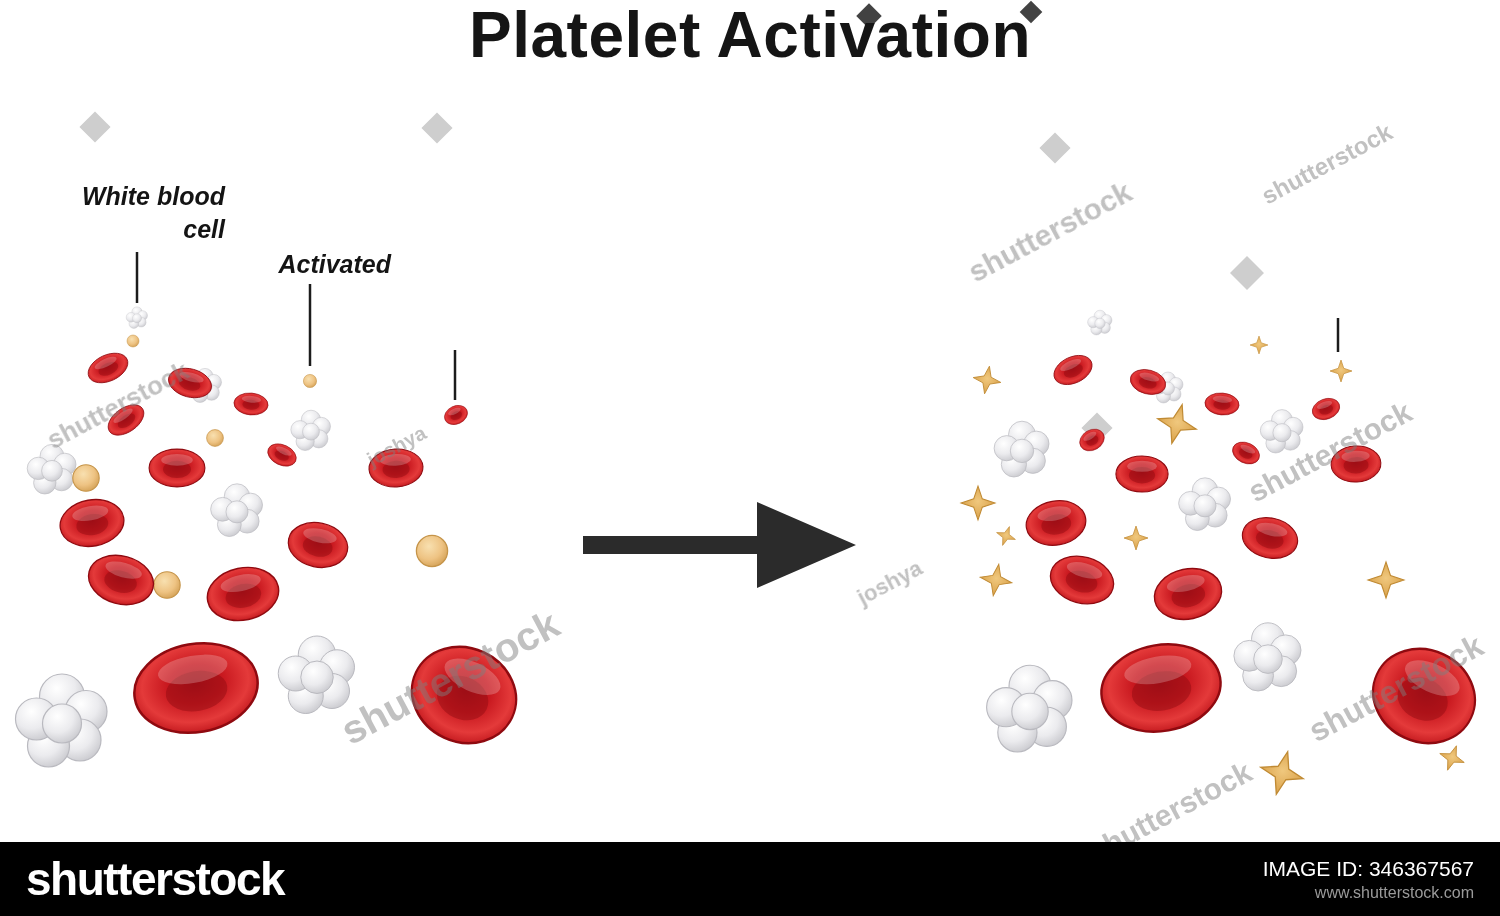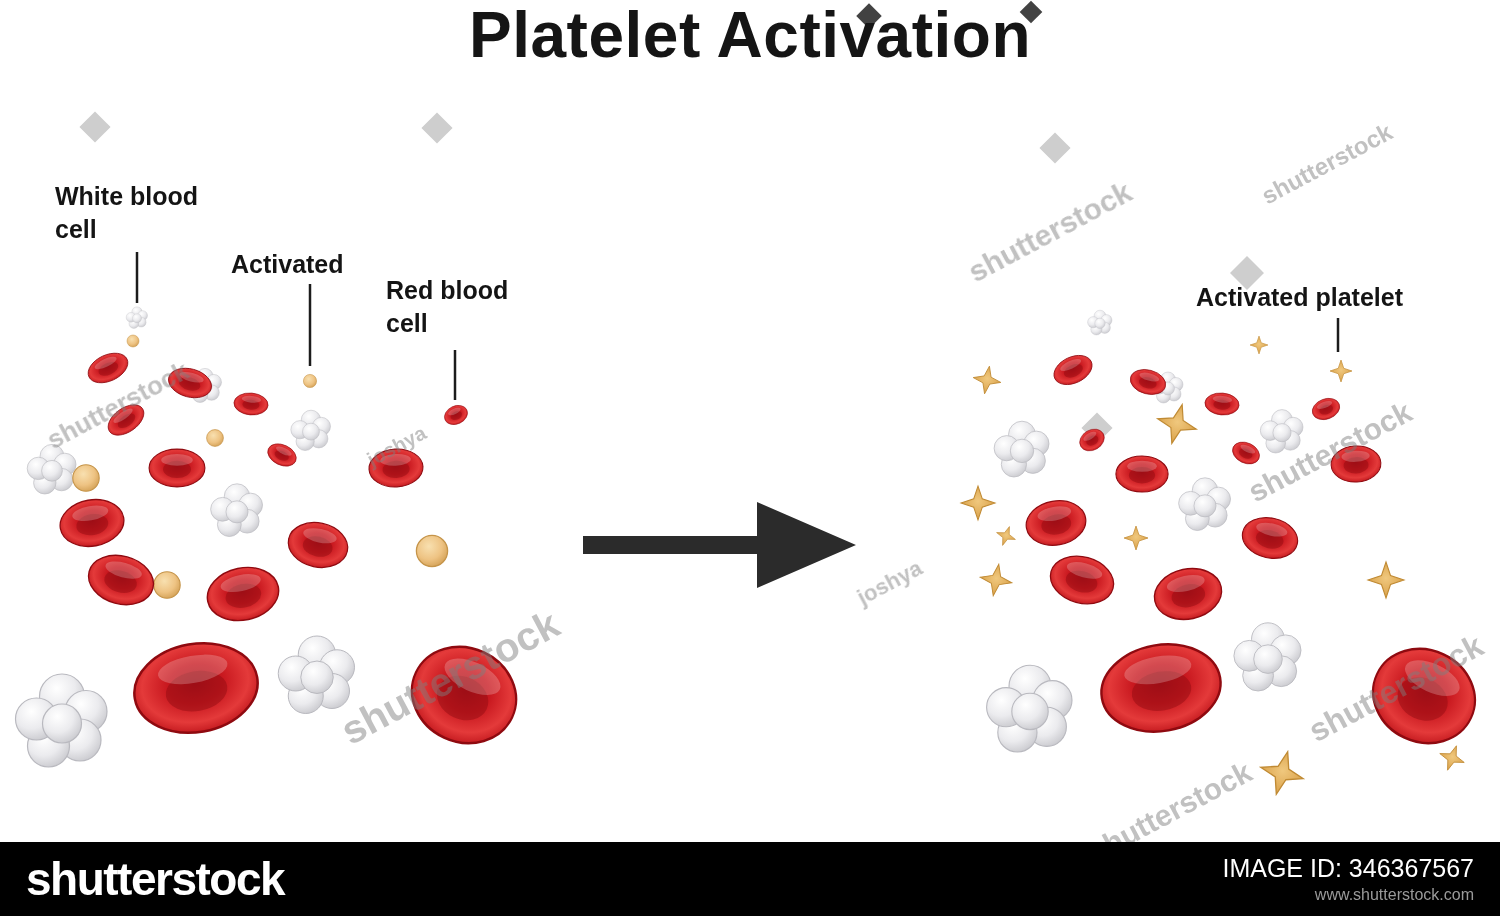--- a/index.html
+++ b/index.html
@@ -8,35 +8,35 @@
          font-family:"Liberation Sans", sans-serif; }
   #stage { position:absolute; inset:0; }
   svg.illustration { position:absolute; left:0; top:0; }
 
   .title { position:absolute; top:-2px; left:50%; transform:translateX(-50%);
            font-size:64px; font-weight:900; color:#151515; white-space:nowrap;
            letter-spacing:.5px; z-index:3; }
 
   .cell-label { position:absolute; transform:translateX(-50%); z-index:3;
                 font-weight:bold; font-size:25px; line-height:1.3;
-                color:#141414; text-align:left; }
+                color:#141414; text-align:right;font-style:italic; }
   #label-wbc { left:140px; top:180px; width:170px; }
   #label-plt { left:311px; top:248px; width:160px; }
   #label-rbc { left:456px; top:274px; width:140px; }
   #label-act { left:1336px; top:281px; width:280px; }
 
   .wm { position:absolute; color:#7e7e7e; opacity:.48; font-weight:bold;
         transform:rotate(-28deg); white-space:nowrap; z-index:2; }
 
   .footer { position:absolute; left:0; bottom:0; width:1500px; height:74px;
             background:#000; display:flex; align-items:center;
             justify-content:space-between; padding:0 26px; z-index:5; }
   .footer-brand { color:#fff; font-size:46px; font-weight:bold; letter-spacing:-1.5px; }
   .footer-right { text-align:right; }
-  .footer-id { color:#ffffff; font-size:25px; }
+  .footer-id { color:#ffffff; font-size:21px; }
   .footer-site { color:#9a9a9a; font-size:16px; margin-top:3px; }
 </style>
 </head>
 <body>
 
 <div id="stage">
 
   <svg class="illustration" width="1500" height="916" viewBox="0 0 1500 916">
     <defs>
       <radialGradient id="rbcG" cx="50%" cy="45%" r="60%">
@@ -172,22 +172,20 @@
       <line x1="1338" y1="318" x2="1338" y2="352"></line>
     </g>
 
     <polygon points="583,536 757,536 757,502 856,545 757,588 757,554 583,554" fill="#2b2b2b"></polygon>
   </svg>
 
   <div class="title">Platelet Activation</div>
 
   <div id="label-wbc" class="cell-label">White blood cell</div>
   <div id="label-plt" class="cell-label">Activated</div>
-  <div id="label-rbc" class="cell-label">Red blood cell</div>
-  <div id="label-act" class="cell-label">Activated platelet</div>
 
   <div class="wm" style="left:40px;  top:390px; font-size:26px;">shutterstock</div>
   <div class="wm" style="left:330px; top:655px; font-size:40px;">shutterstock</div>
   <div class="wm" style="left:365px; top:435px; font-size:20px;">joshya</div>
   <div class="wm" style="left:855px; top:570px; font-size:22px;">joshya</div>
   <div class="wm" style="left:960px; top:215px; font-size:30px;">shutterstock</div>
   <div class="wm" style="left:1255px;top:150px; font-size:24px;">shutterstock</div>
   <div class="wm" style="left:1240px;top:435px; font-size:30px;">shutterstock</div>
   <div class="wm" style="left:1300px;top:670px; font-size:32px;">shutterstock</div>
   <div class="wm" style="left:1080px;top:795px; font-size:30px;">shutterstock</div>

